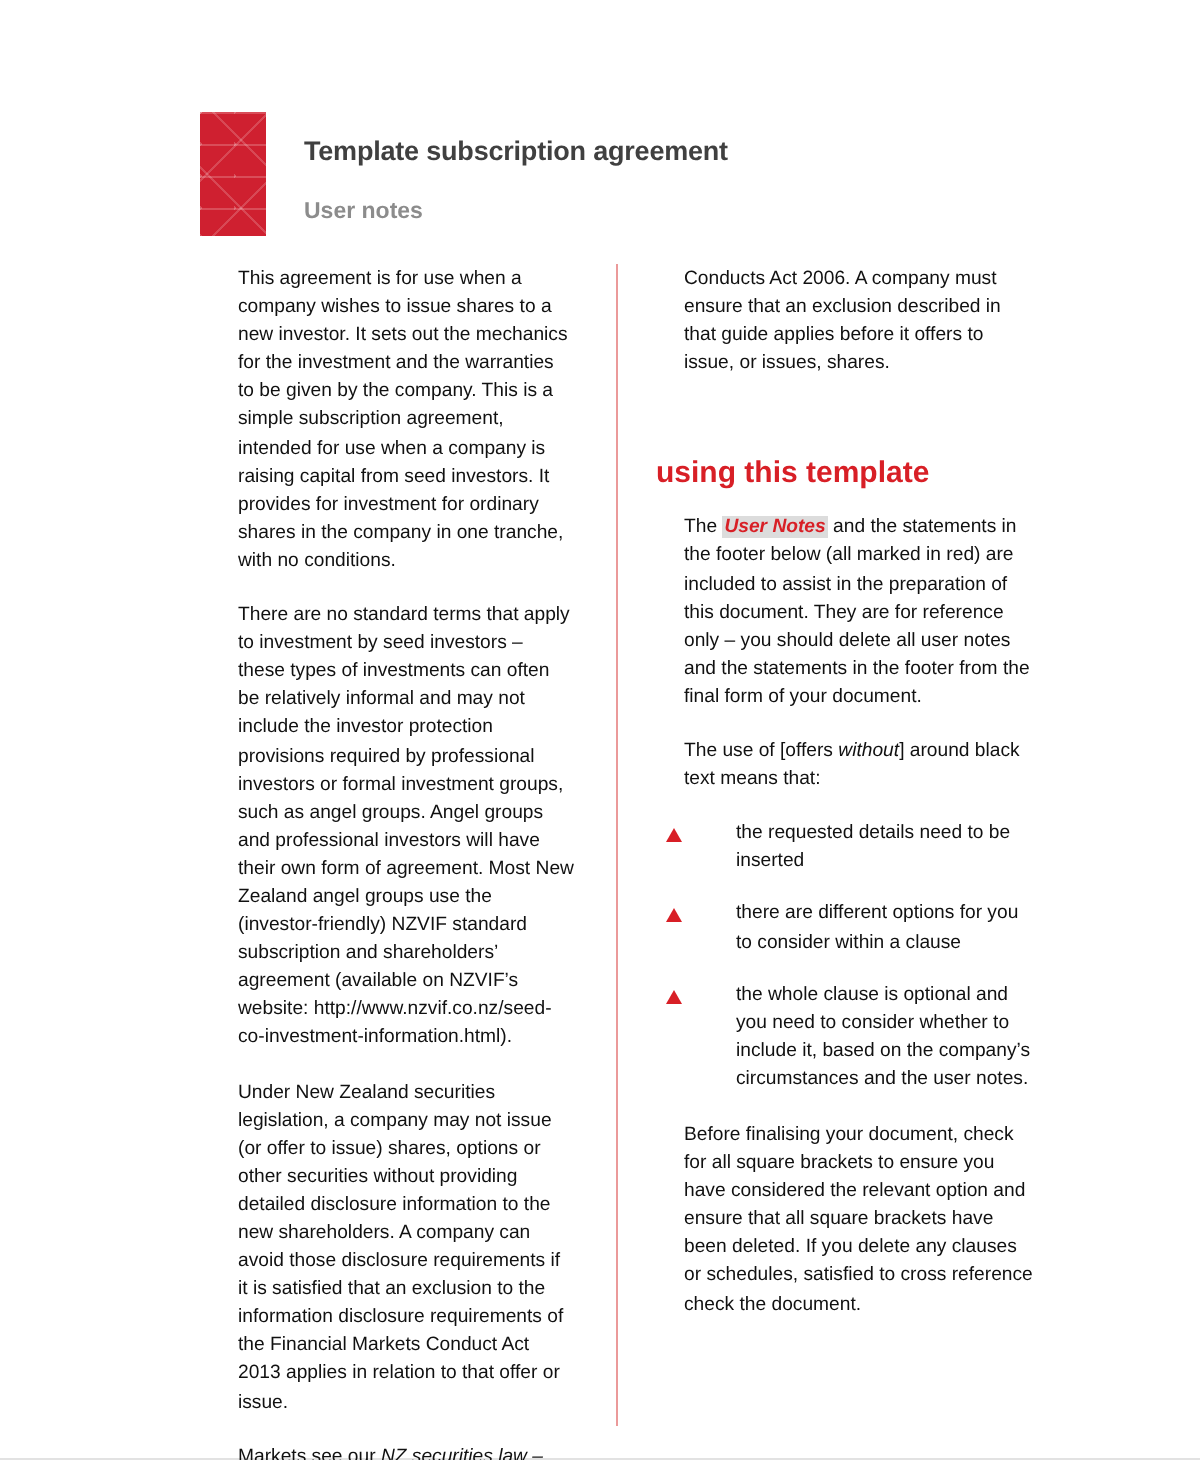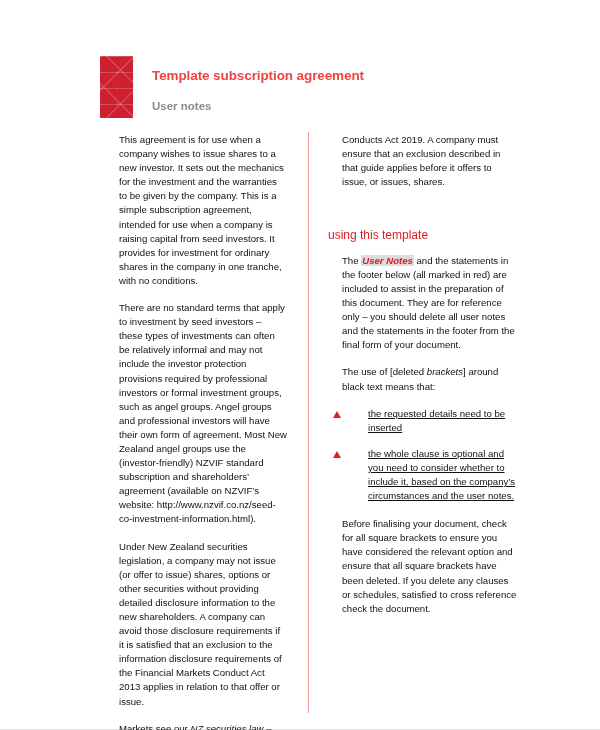--- a/index.html
+++ b/index.html
@@ -59,21 +59,21 @@
 
   .title-block {
     position: absolute;
     left: 52px;
     top: 13px;
     width: 360px;
   }
   .doc-title {
     font-size: 13.5px;
     font-weight: bold;
-    color: #ef4444;
+    color: #404040;
     letter-spacing: -0.1px;
     margin: 0 0 16px 0;
     line-height: 1.1;
   }
   .doc-subtitle {
     font-size: 11.5px;
     font-weight: bold;
     color: #8c8c8c;
     margin: 0;
     line-height: 1.1;
@@ -105,43 +105,42 @@
     height: 581px;
     background: #eb9a9a;
   }
 
   .col p {
     margin: 0 0 13px 14px;
   }
   .col p:last-child { margin-bottom: 0; }
 
   .red-heading {
-    font-size: 12px;
-    font-weight: normal;
+    font-size: 15px;
+    font-weight: bold;
     color: #d81f26;
     margin: 0 0 11px 0;
     line-height: 1.2;
   }
   .spacer-lg { height: 26px; }
 
   .hl-usernotes {
     color: #d81f26;
     font-weight: bold;
     font-style: italic;
     background: #dcdcdc;
     padding: 0 1px;
   }
   .ital { font-style: italic; }
 
   
   .bullets {
     margin: 2px 0 13px 0;
     padding: 0;
     list-style: none;
-    text-decoration: underline;
   }
   .bullets li {
     position: relative;
     padding-left: 40px;
     margin-bottom: 12px;
   }
   .bullets li:last-child { margin-bottom: 14px; }
   .tri-icon {
     position: absolute;
     left: 5px;
@@ -169,25 +168,26 @@
   <div class="divider"></div>
 
   <div class="col col-left">
     <p>This agreement is for use when a company wishes to issue shares to a new investor.  It sets out the mechanics for the investment and the warranties to be given by the company.  This is a simple subscription agreement, intended for use when a company is raising capital from seed investors.  It provides for investment for ordinary shares in the company in one tranche, with no conditions.</p>
     <p>There are no standard terms that apply to investment by seed investors – these types of investments can often be relatively informal and may not include the investor protection provisions required by professional investors or formal investment groups, such as angel groups.  Angel groups and professional investors will have their own form of agreement.  Most New Zealand angel groups use the (investor-friendly) NZVIF standard subscription and shareholders’ agreement (available on NZVIF’s website: http://www.nzvif.co.nz/seed-co-investment-information.html).</p>
     <p>Under New Zealand securities legislation, a company may not issue (or offer to issue) shares, options or other securities without providing detailed disclosure information to the new shareholders.  A company can avoid those disclosure requirements if it is satisfied that an exclusion to the information disclosure requirements of the Financial Markets Conduct Act 2013 applies in relation to that offer or issue.</p>
     <p><span>Markets see our </span><span class="ital">NZ securities law – tech company capital raising</span><span> guide under the capital raising section of the guides page of our website for an explanation of the exclusions under the Financial Markets</span></p>
   </div>
 
   <div class="col col-right">
-    <p>Conducts Act 2019.  A company must ensure that an exclusion described in that guide applies before it offers to issue, or issues, shares.</p>
+    <p>Conducts Act 2006.  A company must ensure that an exclusion described in that guide applies before it offers to issue, or issues, shares.</p>
     <div class="spacer-lg"></div>
     <h3 class="red-heading">using this template</h3>
     <p><span>The </span><span class="hl-usernotes">User Notes</span><span> and the statements in the footer below (all marked in red) are included to assist in the preparation of this document.  They are for reference only – you should delete all user notes and the statements in the footer from the final form of your document.</span></p>
-    <p><span>The use of [deleted </span><span class="ital">brackets</span><span>] around black text means that:</span></p>
+    <p><span>The use of [offers </span><span class="ital">without</span><span>] around black text means that:</span></p>
     <ul class="bullets">
       <li><span class="tri-icon"></span><span>the requested details need to be inserted</span></li>
+      <li><span class="tri-icon"></span><span>there are different options for you to consider within a clause</span></li>
       <li><span class="tri-icon"></span><span>the whole clause is optional and you need to consider whether to include it, based on the company’s circumstances and the user notes.</span></li>
     </ul>
     <p>Before finalising your document, check for all square brackets to ensure you have considered the relevant option and ensure that all square brackets have been deleted.  If you delete any clauses or schedules, satisfied to cross reference check the document.</p>
   </div>
 
 </div>
 
 </body></html>

